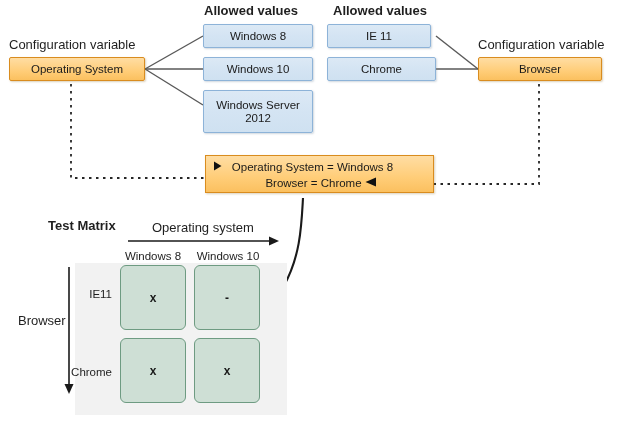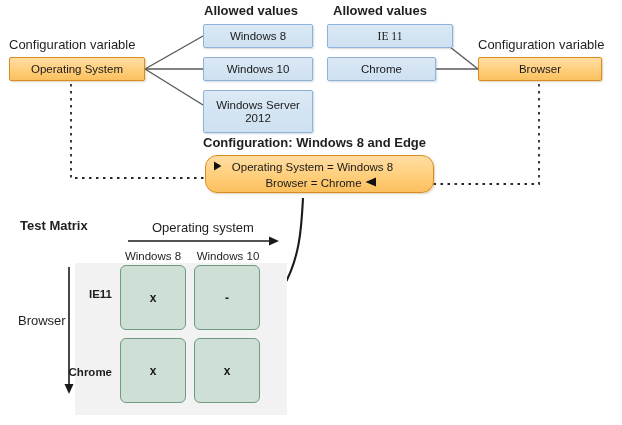--- a/index.html
+++ b/index.html
@@ -45,21 +45,21 @@
     display:flex;align-items:center;justify-content:center;
     font-size:11.5px;color:#1a1a1a;
     box-shadow:1px 1px 2px rgba(150,120,60,.35);
   }
 
   
   #config-box{
     box-sizing:border-box;
     background:linear-gradient(180deg,#ffdda3 0%,#ffcd78 60%,#fbc05f 100%);
     border:1.5px solid #d98c1f;
-    border-radius:12px;
+    border-radius:0;
     box-shadow:1px 1px 2px rgba(150,120,60,.35);
     font-size:11.5px;color:#1a1a1a;
     padding:0;
   }
   #config-box .cline{
     height:16px;line-height:16px;text-align:center;white-space:nowrap;
     padding-right:14px;
   }
   #config-box .cline.second{padding-right:12px;}
 
@@ -67,21 +67,21 @@
   #matrix-panel{background:#f2f2f2;}
   .cell{
     box-sizing:border-box;
     background:#cedfd5;
     border:1px solid #6e9b82;
     border-radius:6px;
     display:flex;align-items:center;justify-content:center;
     font-size:12px;font-weight:bold;color:#1a1a1a;
   }
   .colhdr{font-size:11.5px;color:#1f1f1f;text-align:center;white-space:nowrap;}
-  .rowhdr{font-size:11.5px;color:#1f1f1f;text-align:right;white-space:nowrap;font-weight:bold;}
+  .rowhdr{font-size:11.5px;color:#1f1f1f;text-align:right;white-space:nowrap;}
 
   svg{overflow:visible;}
 </style>
 </head>
 <body>
 
 <div id="stage">
 
   <svg class="abs" style="left:0;top:0;width:622px;height:425px;" viewBox="0 0 622 425">
 
@@ -135,50 +135,49 @@
   <div class="abs vbox" style="left:203px;top:57px;width:110px;height:24px;">
     <span>Windows 10</span>
   </div>
 
   <div class="abs vbox" style="left:203px;top:90px;width:110px;height:43px;">
     <span>Windows Server 2012</span>
   </div>
 
   <div class="abs lbl lbl-bold" style="left:333px;top:4px;">Allowed values</div>
 
-  <div class="abs vbox" style="left:327px;top:24px;width:126px;height:24px;font-family:Liberation Serif, serif;">
+  <div class="abs vbox" style="left:327px;top:24px;width:104px;height:24px;">
     <span>IE 11</span>
   </div>
 
   <div class="abs vbox" style="left:327px;top:57px;width:109px;height:24px;">
     <span>Chrome</span>
   </div>
 
   <div class="abs lbl" style="left:478px;top:38px;">Configuration variable</div>
 
   <div class="abs obox" style="left:478px;top:57px;width:124px;height:24px;">
     <span>Browser</span>
   </div>
 
-  <div class="abs lbl lbl-bold" style="left:203px;top:136px;">Configuration: Windows 8 and Edge</div>
 
   <div class="abs" id="config-box" style="left:205px;top:155px;width:229px;height:38px;">
     <div class="cline" style="margin-top:3px;">Operating System = Windows 8</div>
     <div class="cline second">Browser = Chrome</div>
   </div>
 
   <svg class="abs" style="left:213px;top:161px;width:10px;height:10px;" viewBox="0 0 10 10">
     <path d="M1,0.5 L8.5,5 L1,9.5 Z" fill="#111111"></path>
   </svg>
 
   <svg class="abs" style="left:365px;top:177px;width:13px;height:10px;" viewBox="0 0 13 10">
     <path d="M0.5,5 L11,0.5 L11,9.5 Z" fill="#111111"></path>
   </svg>
 
-  <div class="abs lbl lbl-bold" style="left:20px;top:219px;">Test Matrix</div>
+  <div class="abs lbl lbl-bold" style="left:48px;top:219px;">Test Matrix</div>
 
   <div class="abs" id="matrix-panel" style="left:75px;top:263px;width:212px;height:152px;"></div>
 
   <div class="abs lbl" style="left:152px;top:221px;">Operating system</div>
 
   <div class="abs lbl" style="left:18px;top:314px;">Browser</div>
 
   <div class="abs colhdr" style="left:119px;top:250px;width:68px;">Windows 8</div>
 
   <div class="abs colhdr" style="left:192px;top:250px;width:72px;">Windows 10</div>

